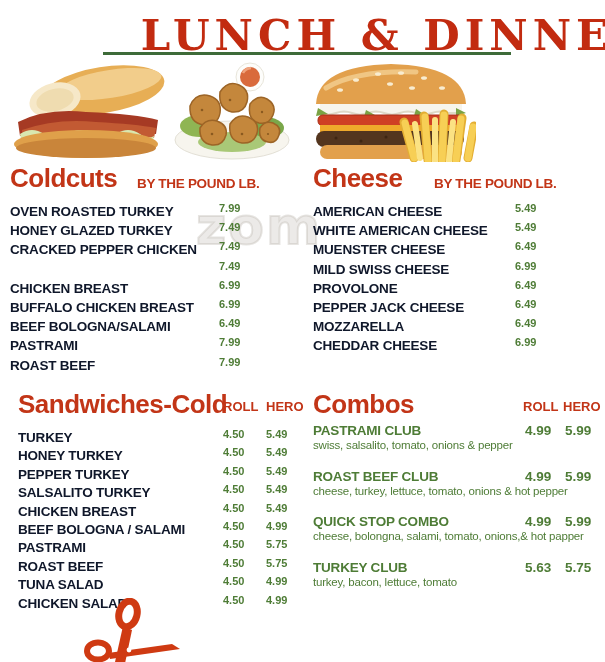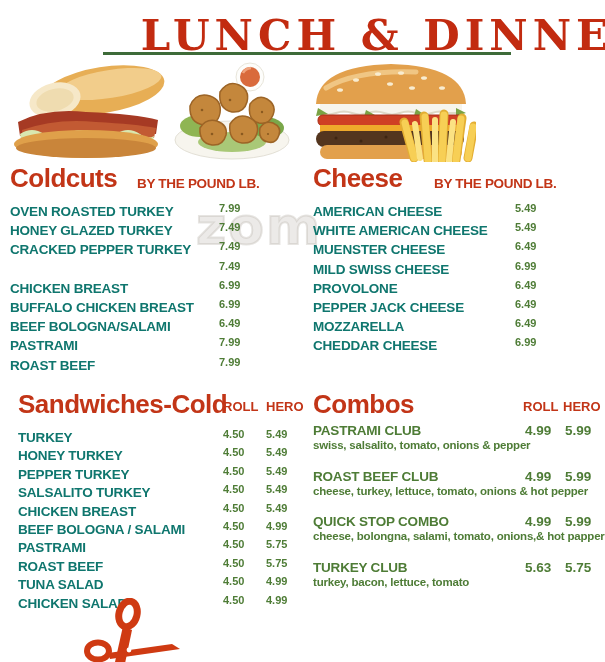--- a/index.html
+++ b/index.html
@@ -32,28 +32,28 @@
   .colhead{position:absolute;top:9px;font-size:13px;font-weight:bold;color:#c23517;}
   #sandwiches .col-roll{left:205px;} #sandwiches .col-hero{left:248px;}
   #combos .col-roll{left:210px;}    #combos .col-hero{left:250px;}
   
   .plist{position:absolute;left:0;width:100%;}
   #coldcuts .plist,#cheese .plist{top:38px;}
   #sandwiches .plist{top:38px;}
   #combos .plist{top:33px;}
   .row{position:relative;height:19.2px;}
   #sandwiches .row{height:18.4px;}
-  .iname{font-size:13.5px;font-weight:bold;color:#0f766e;letter-spacing:-0.2px;white-space:nowrap;}
+  .iname{font-size:13.5px;font-weight:bold;color:#0f172a;letter-spacing:-0.2px;white-space:nowrap;}
   .iprice{position:absolute;top:0;font-size:11px;font-weight:bold;color:#4e7c36;}
   #coldcuts .iprice{left:209px;}
   #cheese .iprice{left:202px;}
   #sandwiches .roll{left:205px;} #sandwiches .hero{left:248px;}
   .combo{position:relative;height:45.6px;}
   .cname{font-size:13.5px;font-weight:bold;color:#4e7c36;letter-spacing:-0.2px;white-space:nowrap;}
-  .cdesc{font-size:11.5px;font-weight:bold;color:#4e7c36;letter-spacing:-0.2px;margin-top:1px;white-space:nowrap;}
+  .cdesc{font-size:11.5px;font-weight:normal;color:#4e7c36;letter-spacing:-0.2px;margin-top:1px;white-space:nowrap;}
   .croll{position:absolute;left:212px;top:0;font-size:13.5px;font-weight:bold;color:#4e7c36;}
   .chero{position:absolute;left:252px;top:0;font-size:13.5px;font-weight:bold;color:#4e7c36;}
   #scissors{position:absolute;left:84px;top:598px;}
 </style>
 </head>
 <body>
 
 <div id="menu">
 
   <div id="title">LUNCH &amp; DINNER</div>
@@ -165,21 +165,21 @@
           <span class="iname">OVEN ROASTED TURKEY</span>
           <span class="iprice">7.99</span>
         </div>
 
         <div class="row">
           <span class="iname">HONEY GLAZED TURKEY</span>
           <span class="iprice">7.49</span>
         </div>
 
         <div class="row">
-          <span class="iname">CRACKED PEPPER TURKEY</span>
+          <span class="iname">CRACKED PEPPER CHICKEN</span>
           <span class="iprice">7.49</span>
         </div>
 
         <div class="row">
           <span class="iprice">7.49</span>
         </div>
 
         <div class="row">
           <span class="iname">CHICKEN BREAST</span>
           <span class="iprice">6.99</span>

